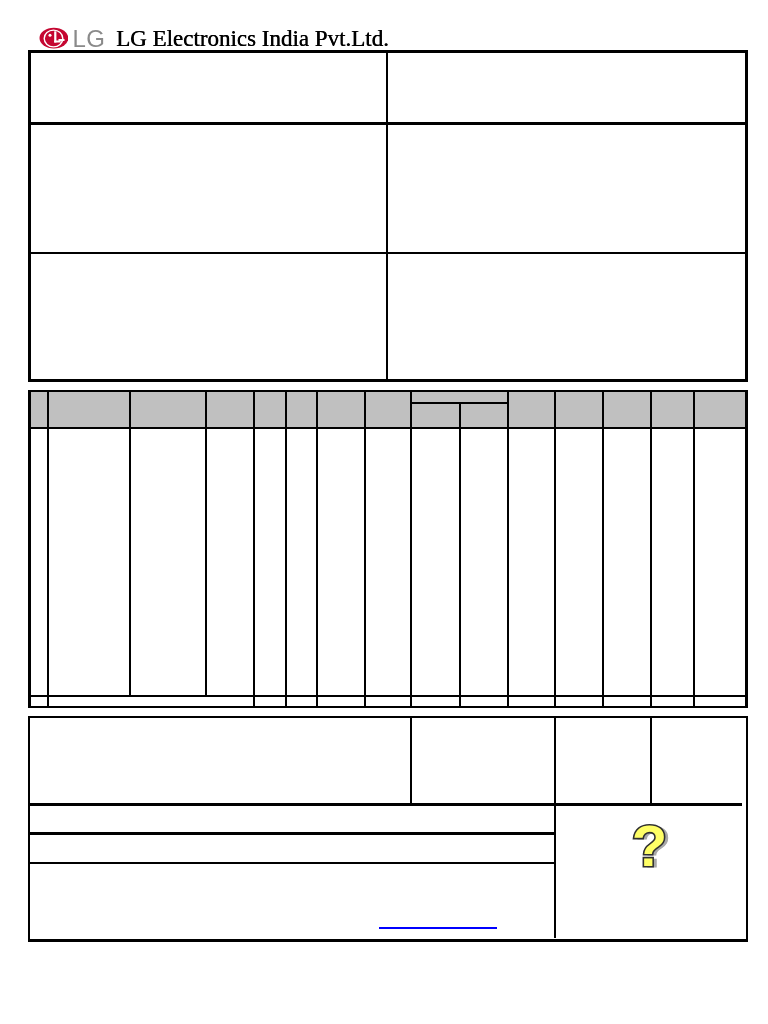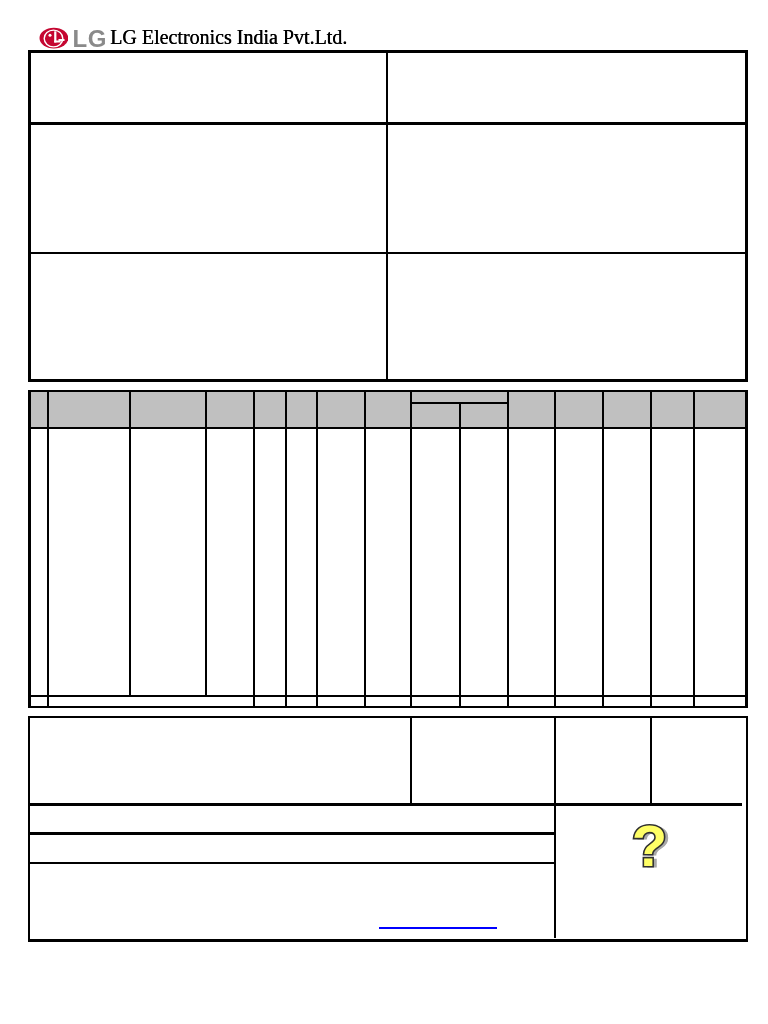--- a/index.html
+++ b/index.html
@@ -13,23 +13,23 @@
 
   <svg style="position:absolute;left:38px;top:26px" width="30" height="25" viewBox="0 0 30 25">
     <ellipse cx="15.9" cy="12.1" rx="14.4" ry="10.4" fill="#C50631"></ellipse>
     <ellipse cx="15.5" cy="12.5" rx="9.3" ry="8.4" fill="none" stroke="#fff" stroke-width="1.4"></ellipse>
     <circle cx="12.0" cy="9.2" r="1.5" fill="#fff"></circle>
     <rect x="16.2" y="5.3" width="2.2" height="11.2" fill="#fff"></rect>
     <rect x="16.2" y="14.5" width="6.4" height="2" fill="#fff"></rect>
     <rect x="20.5" y="13" width="6" height="2" fill="#fff"></rect>
   </svg>
 
-  <div style="position:absolute;left:72.5px;top:24.5px;color:#8A8A8A;font-weight:bold;font-size:24px;letter-spacing:0.5px;">LG</div>
+  <div style="position:absolute;left:72.5px;top:24.5px;color:#8A8A8A;font-weight:normal;font-size:24px;letter-spacing:0.5px;">LG</div>
 
-  <div style="position:absolute;left:110px;top:25.5px;font-family:'Liberation Serif',serif;font-size:20px;color:#000;white-space:nowrap;text-shadow:0.4px 0 0 #000;">LG Electronics India Pvt.Ltd.</div>
+  <div style="position:absolute;left:116px;top:25.5px;font-family:'Liberation Serif',serif;font-size:23px;color:#000;white-space:nowrap;text-shadow:0.4px 0 0 #000;">LG Electronics India Pvt.Ltd.</div>
 
   <div style="position:absolute;left:28px;top:50px;width:714px;height:326px;border:3px solid #000;"></div>
 
   <div class="ln" style="left:31px;top:122px;width:714px;height:2.5px;"></div>
 
   <div class="ln" style="left:31px;top:251.5px;width:714px;height:2px;"></div>
 
   <div class="ln" style="left:385.5px;top:53px;width:2px;height:326px;"></div>
 
   <div style="position:absolute;left:28px;top:390px;width:714px;height:314px;border:2px solid #000;border-left-width:3px;border-right-width:3px;"></div>

